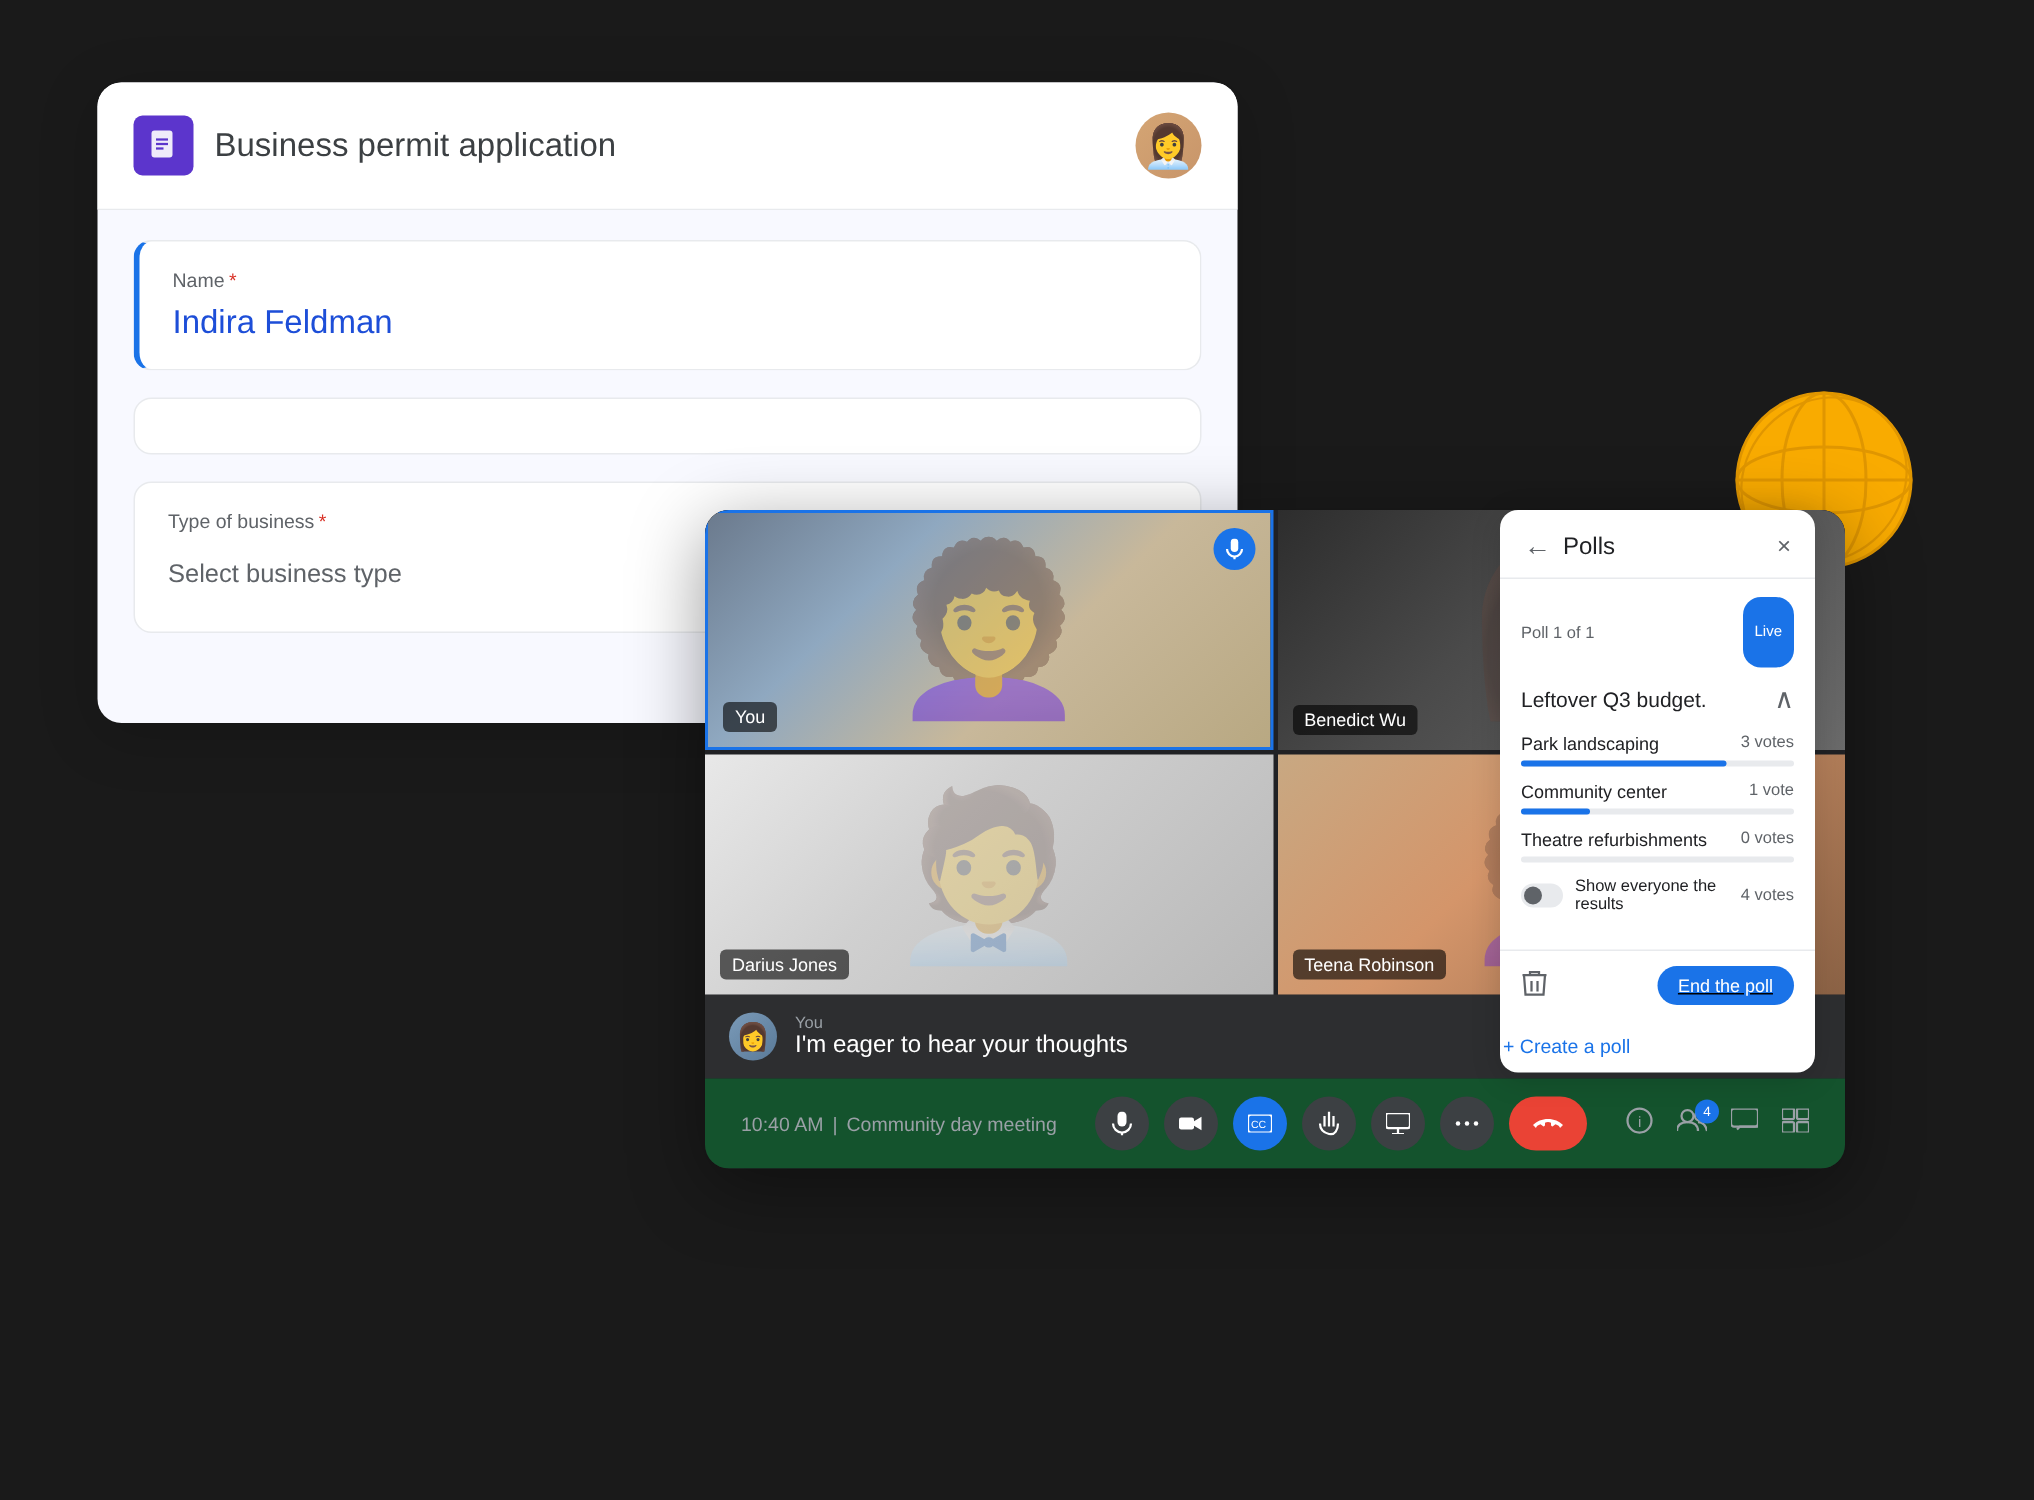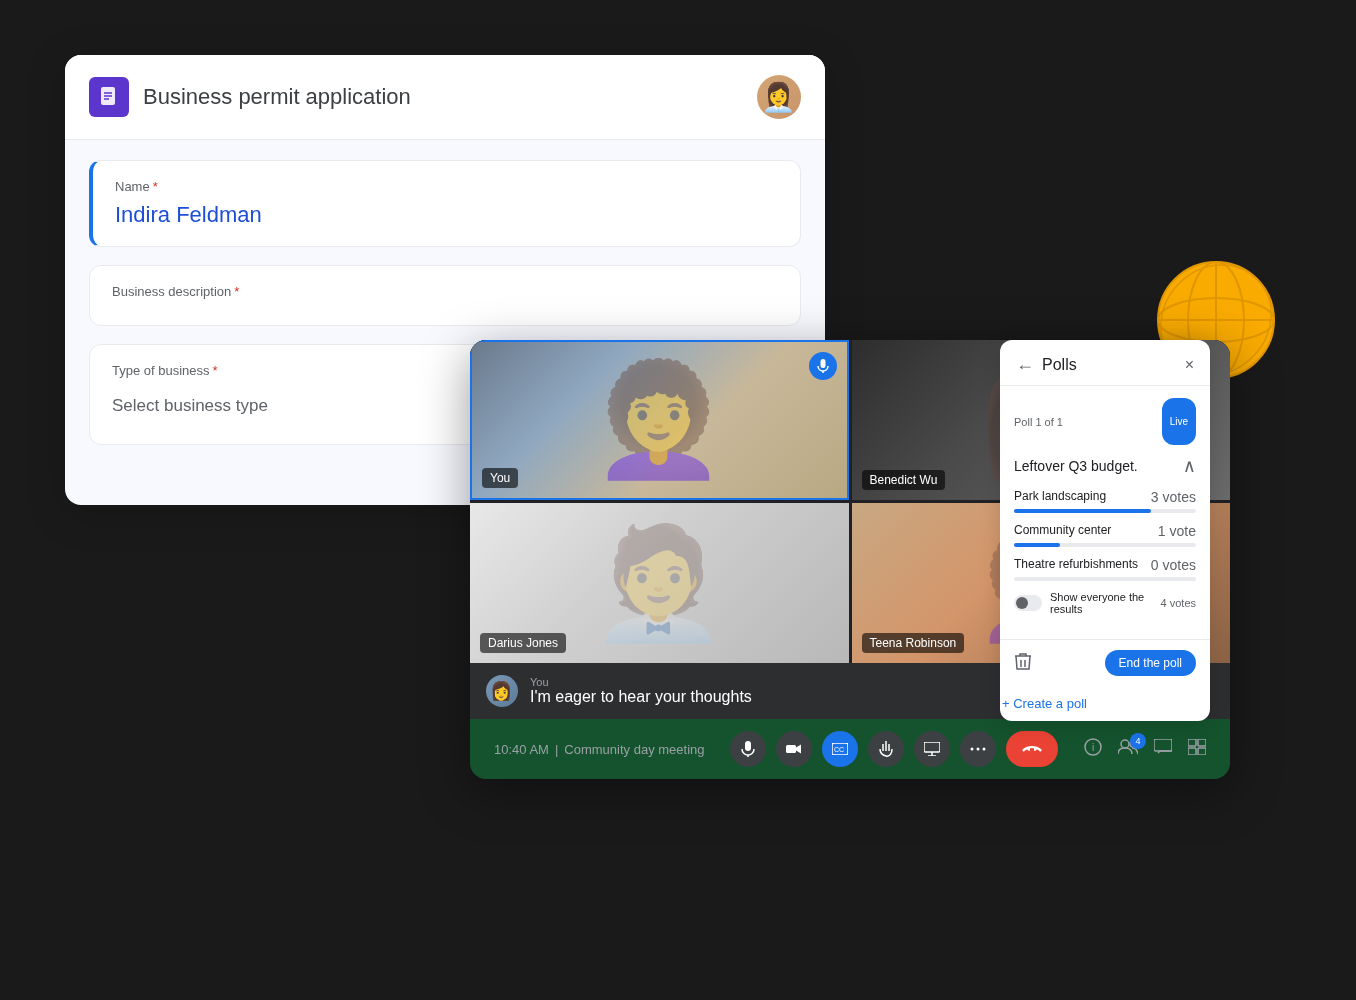--- a/index.html
+++ b/index.html
@@ -412,21 +412,21 @@
     .poll-option-row {
       display: flex;
       justify-content: space-between;
       font-size: 12px;
       color: #202124;
       margin-bottom: 4px;
     }
 
     .poll-votes {
       color: #5f6368;
-      font-size: 14px;
+      font-size: 11px;
     }
 
     .poll-bar-bg {
       height: 4px;
       background: #e8eaed;
       border-radius: 2px;
     }
 
     .poll-bar-fill {
       height: 4px;
@@ -472,20 +472,21 @@
       font-size: 11px;
       color: #5f6368;
     }
 
     .polls-actions {
       display: flex;
       align-items: center;
       justify-content: space-between;
       padding: 10px 14px;
       border-top: 1px solid #e8eaed;
+      text-decoration: underline;
     }
 
     .delete-btn {
       color: #5f6368;
       font-size: 18px;
       cursor: pointer;
     }
 
     .end-poll-btn {
       background: #1a73e8;
@@ -583,23 +584,20 @@
   <div class="form-body">
 
     <div class="form-field active">
       <div class="field-label">
         <span>Name</span><span class="required">*</span>
       </div>
       <div class="field-value">Indira Feldman</div>
     </div>
 
     <div class="form-field">
-      <div class="field-label">
-        <span>Business description</span><span class="required">*</span>
-      </div>
     </div>
 
     <div class="form-field">
       <div class="field-label">
         <span>Type of business</span><span class="required">*</span>
       </div>
       <div class="dropdown-field">
         <span class="dropdown-placeholder">Select business type</span>
         <span class="dropdown-arrow">▾</span>
       </div>

